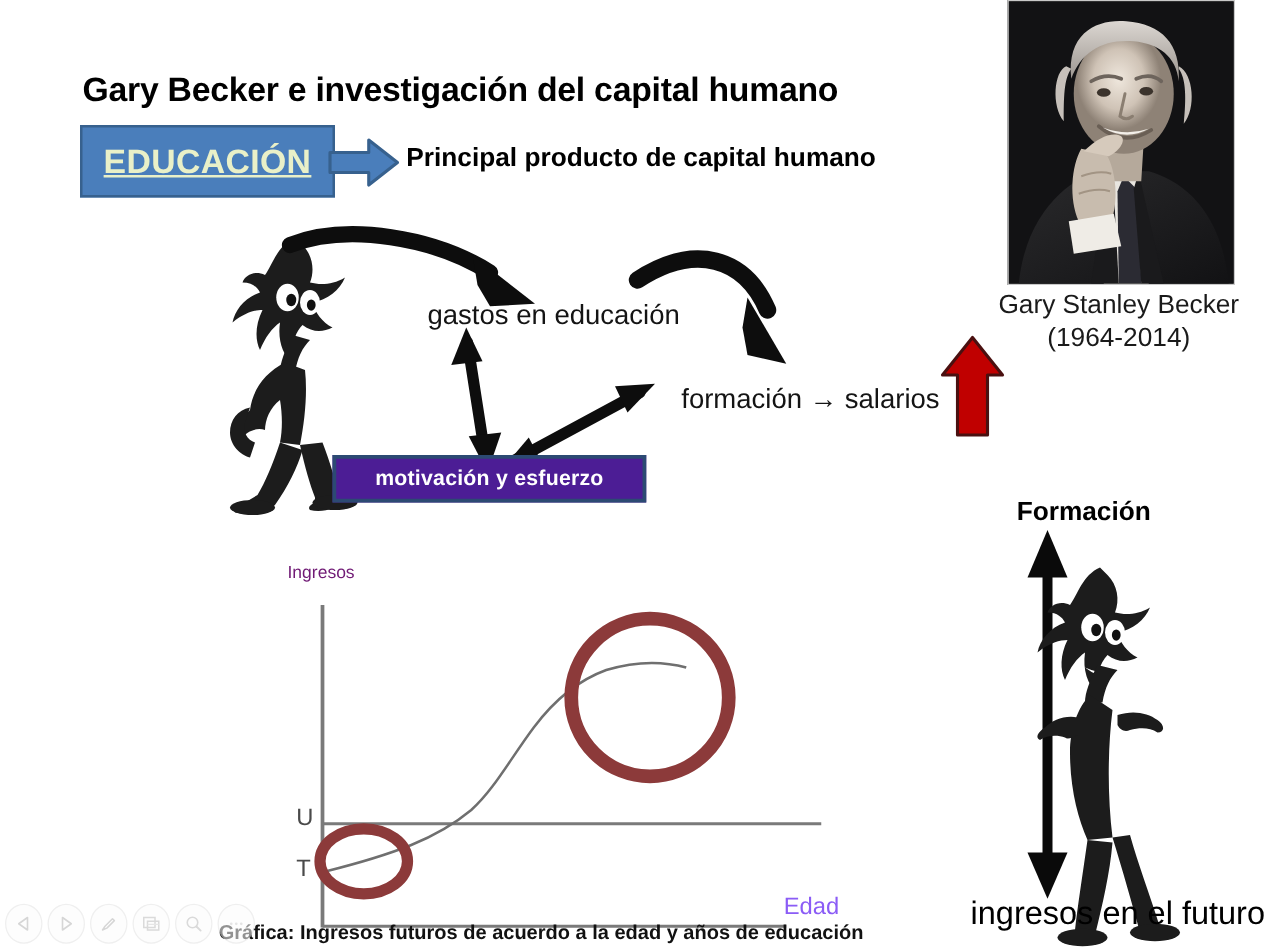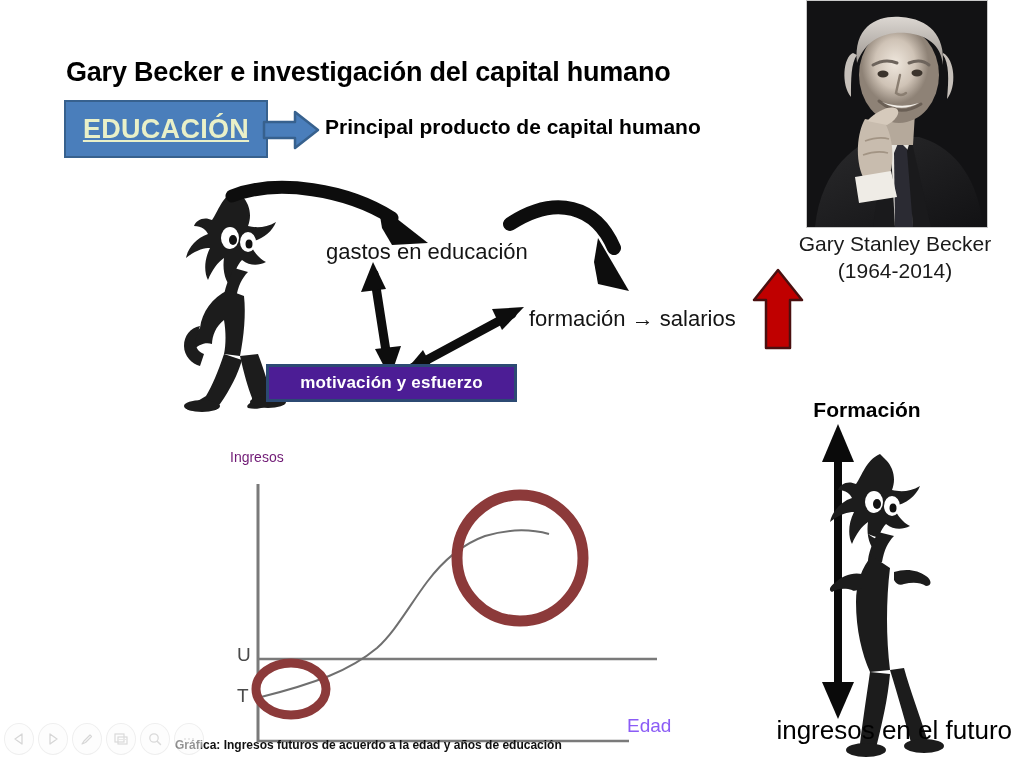--- a/index.html
+++ b/index.html
@@ -47,21 +47,21 @@
     border:1px solid #c9c9c9;background:#1d1d1d;overflow:hidden;
   }
   #becker-caption{
     left:760px;top:230px;width:270px;text-align:center;
     font-size:21px;line-height:27px;color:#1a1a1a;
   }
 
   
   #diagram-layer{left:0;top:0;width:1013px;height:759px;pointer-events:none;}
 
-  .diag-text{font-size:22px;color:#141414;white-space:nowrap;}
+  .diag-text{font-size:22px;color:#141414;white-space:nowrap;margin-left:16px;}
   #gastos-label{left:326px;top:239px;}
   #formacion-salarios-label{left:529px;top:306px;}
 
   #motivacion-box{
     left:266px;top:364px;width:251px;height:38px;
     background:#4c1d95;border:3px solid #2c4a73;box-sizing:border-box;
     display:flex;align-items:center;justify-content:center;
   }
   #motivacion-label{
     color:#ffffff;font-size:17px;font-weight:bold;letter-spacing:.2px;
@@ -91,21 +91,21 @@
   
   #player-toolbar{left:4px;top:720px;width:200px;height:38px;display:flex;align-items:center;gap:4px;}
   .tool-btn{
     width:30px;height:30px;border-radius:50%;
     border:1px solid #e2e2e2;background:#fdfdfd;
     display:flex;align-items:center;justify-content:center;
     opacity:.55;
   }
   #caption-grafica{
     left:175px;top:738px;width:520px;
-    font-size:12px;font-weight:bold;white-space:nowrap;color:#111;
+    font-size:16px;font-weight:bold;white-space:nowrap;color:#111;
   }
 </style>
 </head>
 <body>
 
 <div class="abs" id="slide-title">Gary Becker e investigación del capital humano</div>
 
 <div class="abs" id="educacion-shape">
   <div class="abs" id="educacion-rect"></div>
   <div class="abs" id="educacion-label">EDUCACIÓN</div>

